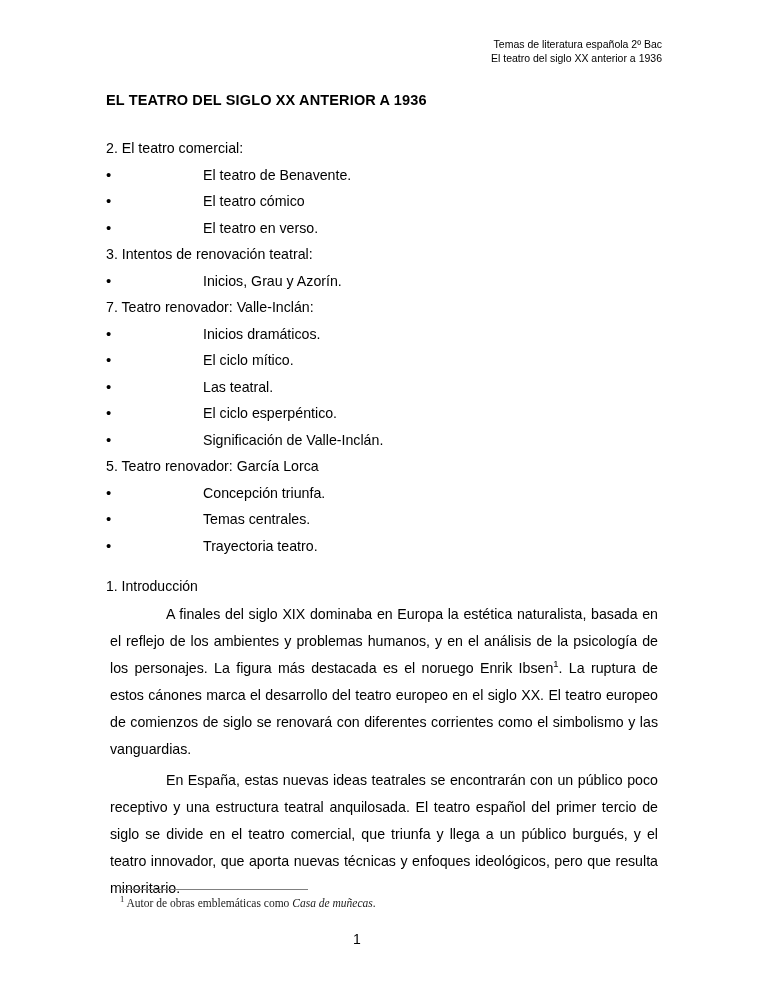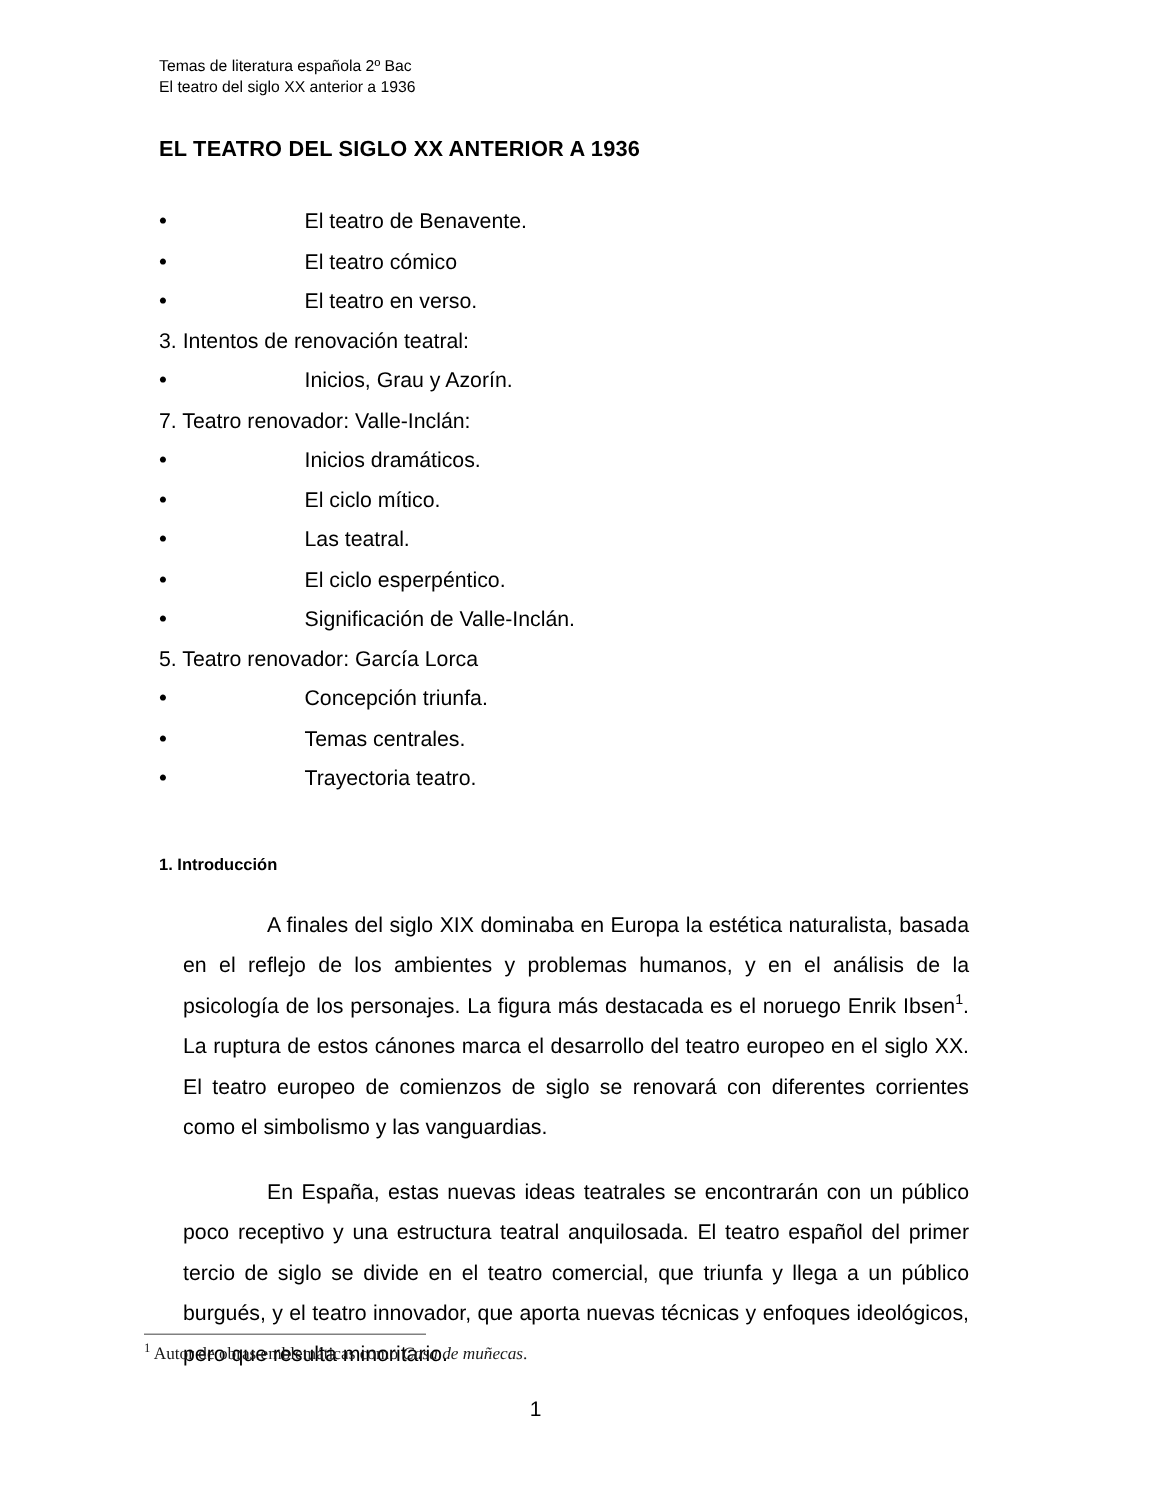--- a/index.html
+++ b/index.html
@@ -22,21 +22,21 @@
     top: 38px;
     width: 556px;
   }
 
   
   .doc-header {
     font-size: 10.5px;
     line-height: 13.5px;
     color: #000;
   }
-  .doc-header div { white-space: nowrap; }
+  .doc-header div { white-space: nowrap; text-align: right; }
 
   
   .doc-title {
     margin-top: 26px;
     font-size: 14.5px;
     font-weight: bold;
     letter-spacing: 0.15px;
     line-height: 18px;
   }
 
@@ -61,46 +61,46 @@
     left: 0;
     top: 0;
     width: 20px;
     text-align: left;
     font-size: 15px;
     line-height: 26.5px;
   }
 
   
   .section-heading {
-    margin-top: 34px;
-    font-size: 11px;
-    font-weight: bold;
+    margin-top: 17px;
+    font-size: 14px;
+    font-weight: normal;
     line-height: 21px;
   }
   p.body-par {
-    margin: 16px;
+    margin: 4px;
     font-size: 14.2px;
     line-height: 27px;
     text-align: justify;
     text-indent: 56px;
     hyphens: none;
   }
   p.body-par + p.body-par {
     margin-top: 0;
   }
   sup.fn-ref {
     font-size: 9.5px;
     vertical-align: super;
     line-height: 0;
   }
 
   
   .footnote-area {
     position: absolute;
-    left: 96px;
+    left: 120px;
     top: 889px;
     width: 556px;
   }
   .footnote-rule {
     width: 188px;
     height: 0;
     border-top: 1px solid #808080;
     margin: 0 0 6px 0;
   }
   .footnote-text {
@@ -137,20 +137,21 @@
   <div class="content">
 
     <div class="doc-header">
       <div>Temas de literatura española 2º Bac</div>
       <div>El teatro del siglo XX anterior a 1936</div>
     </div>
 
     <div class="doc-title">EL TEATRO DEL SIGLO XX ANTERIOR A 1936</div>
 
     <div class="toc" id="toc-root">
+        <div class="toc-entry">2. El teatro comercial:</div>
         <div class="toc-sub"><span class="bullet">•</span><span>El teatro de Benavente.</span></div>
         <div class="toc-sub"><span class="bullet">•</span><span>El teatro cómico</span></div>
         <div class="toc-sub"><span class="bullet">•</span><span>El teatro en verso.</span></div>
         <div class="toc-entry">3. Intentos de renovación teatral:</div>
         <div class="toc-sub"><span class="bullet">•</span><span>Inicios, Grau y Azorín.</span></div>
         <div class="toc-entry">7. Teatro renovador: Valle-Inclán:</div>
         <div class="toc-sub"><span class="bullet">•</span><span>Inicios dramáticos.</span></div>
         <div class="toc-sub"><span class="bullet">•</span><span>El ciclo mítico.</span></div>
         <div class="toc-sub"><span class="bullet">•</span><span>Las teatral.</span></div>
         <div class="toc-sub"><span class="bullet">•</span><span>El ciclo esperpéntico.</span></div>

